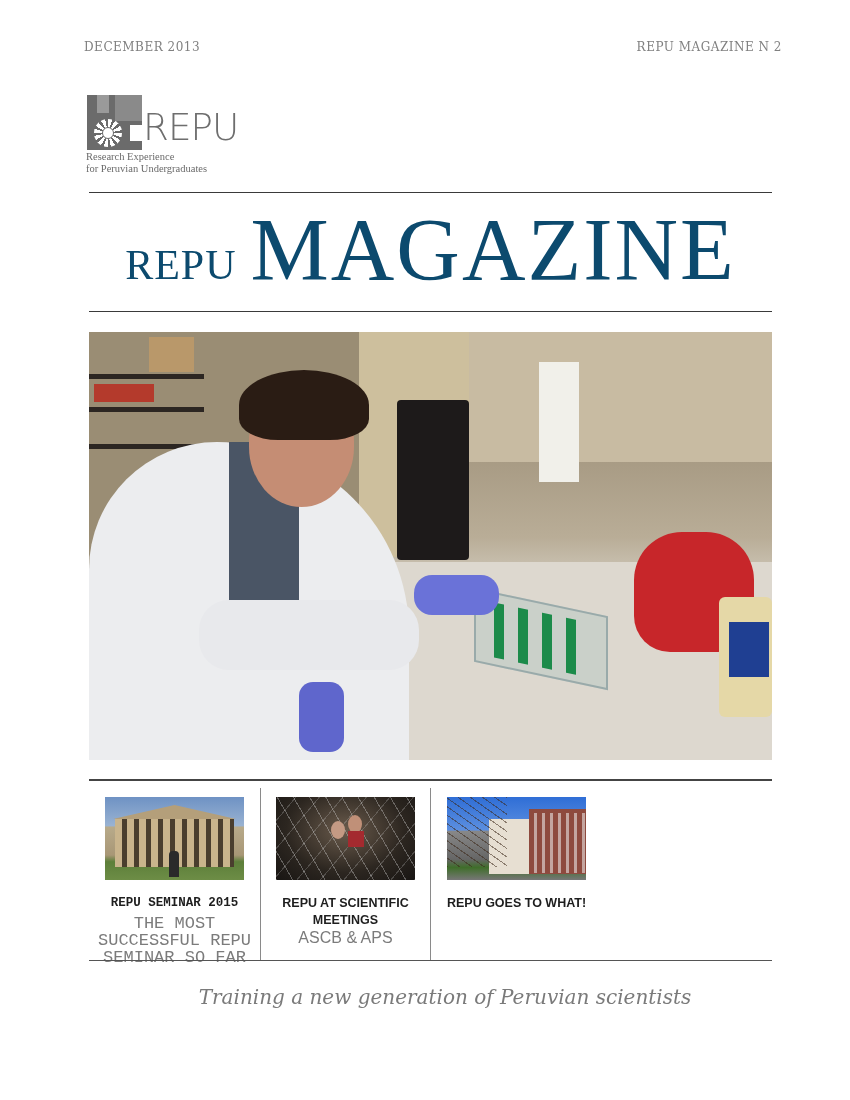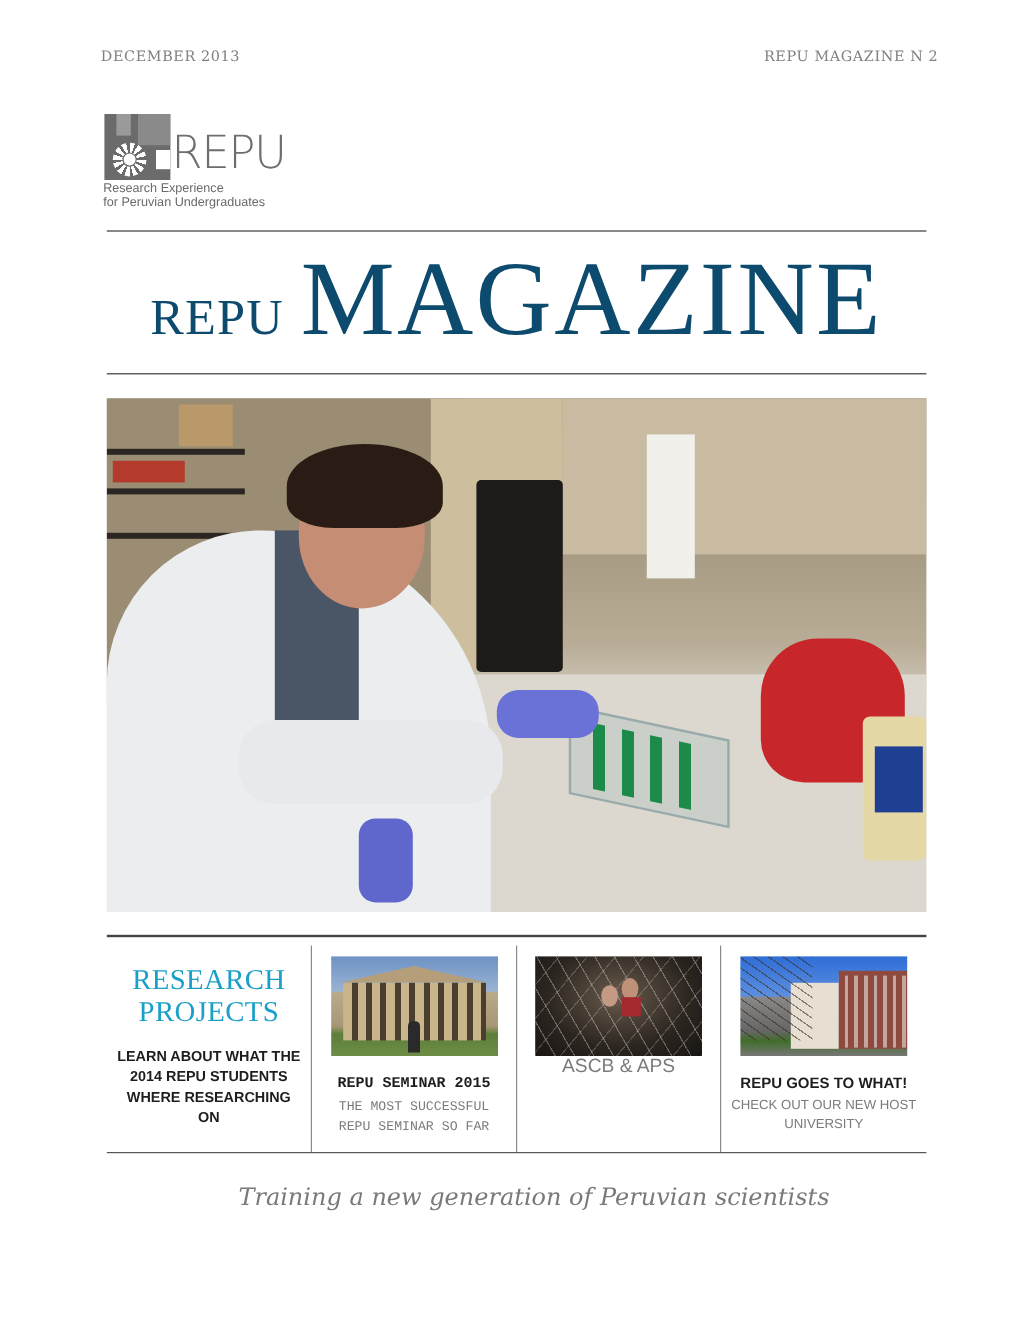--- a/index.html
+++ b/index.html
@@ -11,21 +11,21 @@
 
     .logo { position: absolute; left: 86px; top: 94px; width: 170px; height: 84px; }
     .logo-mark { position: absolute; left: 1px; top: 1px; width: 55px; height: 55px; background: #6b6b6b; overflow: hidden; }
     .logo-mark .shade1 { position: absolute; left: 28px; top: 0; width: 27px; height: 26px; background: #8a8a8a; }
     .logo-mark .shade2 { position: absolute; left: 10px; top: 0; width: 12px; height: 18px; background: #9a9a9a; }
     .logo-mark .notch { position: absolute; right: 0; top: 30px; width: 12px; height: 16px; background: #ffffff; }
     .logo-mark .wheel { position: absolute; left: 7px; top: 24px; width: 28px; height: 28px; border-radius: 50%;
       background: repeating-conic-gradient(#ffffff 0deg 18deg, #6b6b6b 18deg 30deg); }
     .logo-mark .wheel::after { content: ""; position: absolute; left: 8px; top: 8px; width: 12px; height: 12px; border-radius: 50%; background: #ffffff; border: 1px solid #6b6b6b; box-sizing: border-box; }
     .logo-word { position: absolute; left: 57px; top: 14px; font-family: "DejaVu Sans", sans-serif; font-weight: 200; font-size: 38px; line-height: 38px; color: #6e6e6e; letter-spacing: -1px; transform: scaleX(0.98); transform-origin: left; }
-    .logo-sub { position: absolute; left: 0; top: 57px; font-family: Liberation Sans, sans-serif; font-size: 10.5px; line-height: 12px; color: #6a6a6a; }
+    .logo-sub { position: absolute; left: 0; top: 57px; font-family: Liberation Serif, serif; font-size: 10.5px; line-height: 12px; color: #6a6a6a; }
 
     .rule { position: absolute; left: 89px; width: 683px; height: 1px; background: #3a3a3a; }
     .rule-1 { top: 192px; }
     .rule-2 { top: 311px; }
     .rule-3 { top: 779px; height: 2px; background: #444; }
     .rule-4 { top: 960px; background: #555; }
 
     .masthead { position: absolute; left: 89px; top: 200px; width: 683px; height: 105px; text-align: center; color: #0c4a6e; font-family: "Liberation Serif", serif; white-space: nowrap; }
     .masthead .small { font-size: 42px; letter-spacing: 1px; vertical-align: baseline; margin-right: 14px; }
     .masthead .big { font-size: 88px; letter-spacing: 2px; vertical-align: baseline; line-height: 100px; }
@@ -79,21 +79,21 @@
     .thumb-lab .p2 { position: absolute; left: 72px; top: 18px; width: 14px; height: 18px; background: #c09078; border-radius: 50%; }
     .thumb-lab .shirt { position: absolute; left: 72px; top: 34px; width: 16px; height: 16px; background: #a42a2f; }
 
     .thumb-spain { background: linear-gradient(180deg, #2f6ed6 0%, #5c8fe0 40%, #888 41%, #666 75%, #3f6e2a 85%, #777 100%); }
     .thumb-spain .b1 { position: absolute; left: 42px; top: 22px; width: 40px; height: 55px; background: #e7dfd2; }
     .thumb-spain .b2 { position: absolute; left: 82px; top: 12px; width: 57px; height: 65px; background: #8e4a3e; }
     .thumb-spain .win { position: absolute; left: 82px; top: 16px; width: 57px; height: 60px; background: repeating-linear-gradient(90deg, transparent 0 5px, rgba(240,240,240,0.55) 5px 8px); }
     .thumb-spain .tree { position: absolute; left: 0; top: 0; width: 60px; height: 70px; background: repeating-linear-gradient(35deg, rgba(60,40,25,0.55) 0 1px, transparent 1px 7px); }
 
     .t-head { margin-top: 15px; font-size: 12.5px; font-weight: bold; line-height: 17px; color: #1e1e1e; padding: 0 6px; }
-    .t-sub { margin-top: 3px; font-size: 11px; line-height: 17px; color: #7b7b7b; padding: 0 8px; }
+    .t-sub { margin-top: 3px; font-size: 17px; line-height: 17px; color: #7b7b7b; padding: 0 8px; }
     .t3 .t-head { margin-top: 15px; }
     .t3 .t-sub { margin-top: 0; font-size: 16px; }
     .t4 .t-sub { margin-top: 1px; line-height: 16px; }
 
     .tagline { position: absolute; left: 0; width: 890px; top: 985px; text-align: center; font-family: "DejaVu Serif", serif; font-style: italic; font-size: 20px; color: #7a7a7a; }
   </style>
 </head>
 <body>
 
 <div class="top-meta top-left">DECEMBER 2013</div>
@@ -143,55 +143,48 @@
   <div class="arm"></div>
   <div class="head"></div>
   <div class="hair"></div>
   <div class="glove1"></div>
   <div class="glove2"></div>
 </div>
 
 <div class="rule rule-3"></div>
 
 <div class="teasers">
-  <div class="teaser t1">
-    <div class="rp-title">
-      <div>RESEARCH</div>
-      <div>PROJECTS</div>
-    </div>
-    <div class="rp-desc">LEARN ABOUT WHAT THE 2014 REPU STUDENTS WHERE RESEARCHING ON</div>
-  </div>
 
   <div class="teaser t2">
     <div class="thumb thumb-parthenon">
       <div class="ped"></div>
         <div class="cols"></div>
         <div class="person"></div>
     </div>
     <div class="t-head">REPU SEMINAR 2015</div>
     <div class="t-sub">THE MOST SUCCESSFUL REPU SEMINAR SO FAR</div>
   </div>
 
   <div class="teaser t3">
     <div class="thumb thumb-lab">
       <div class="wires"></div>
         <div class="p1"></div>
         <div class="p2"></div>
         <div class="shirt"></div>
     </div>
+    <div class="t-head">REPU AT SCIENTIFIC MEETINGS</div>
     <div class="t-sub">ASCB &amp; APS</div>
   </div>
 
   <div class="teaser t4">
     <div class="thumb thumb-spain">
       <div class="b1"></div>
         <div class="b2"></div>
         <div class="win"></div>
         <div class="tree"></div>
     </div>
     <div class="t-head">REPU GOES TO WHAT!</div>
-    <div class="t-sub">CHECK OUT OUR NEW HOST UNIVERSITY</div>
   </div>
 </div>
 
 <div class="rule rule-4"></div>
 
 <div class="tagline">Training a new generation of Peruvian scientists</div>
 
 </body></html>

